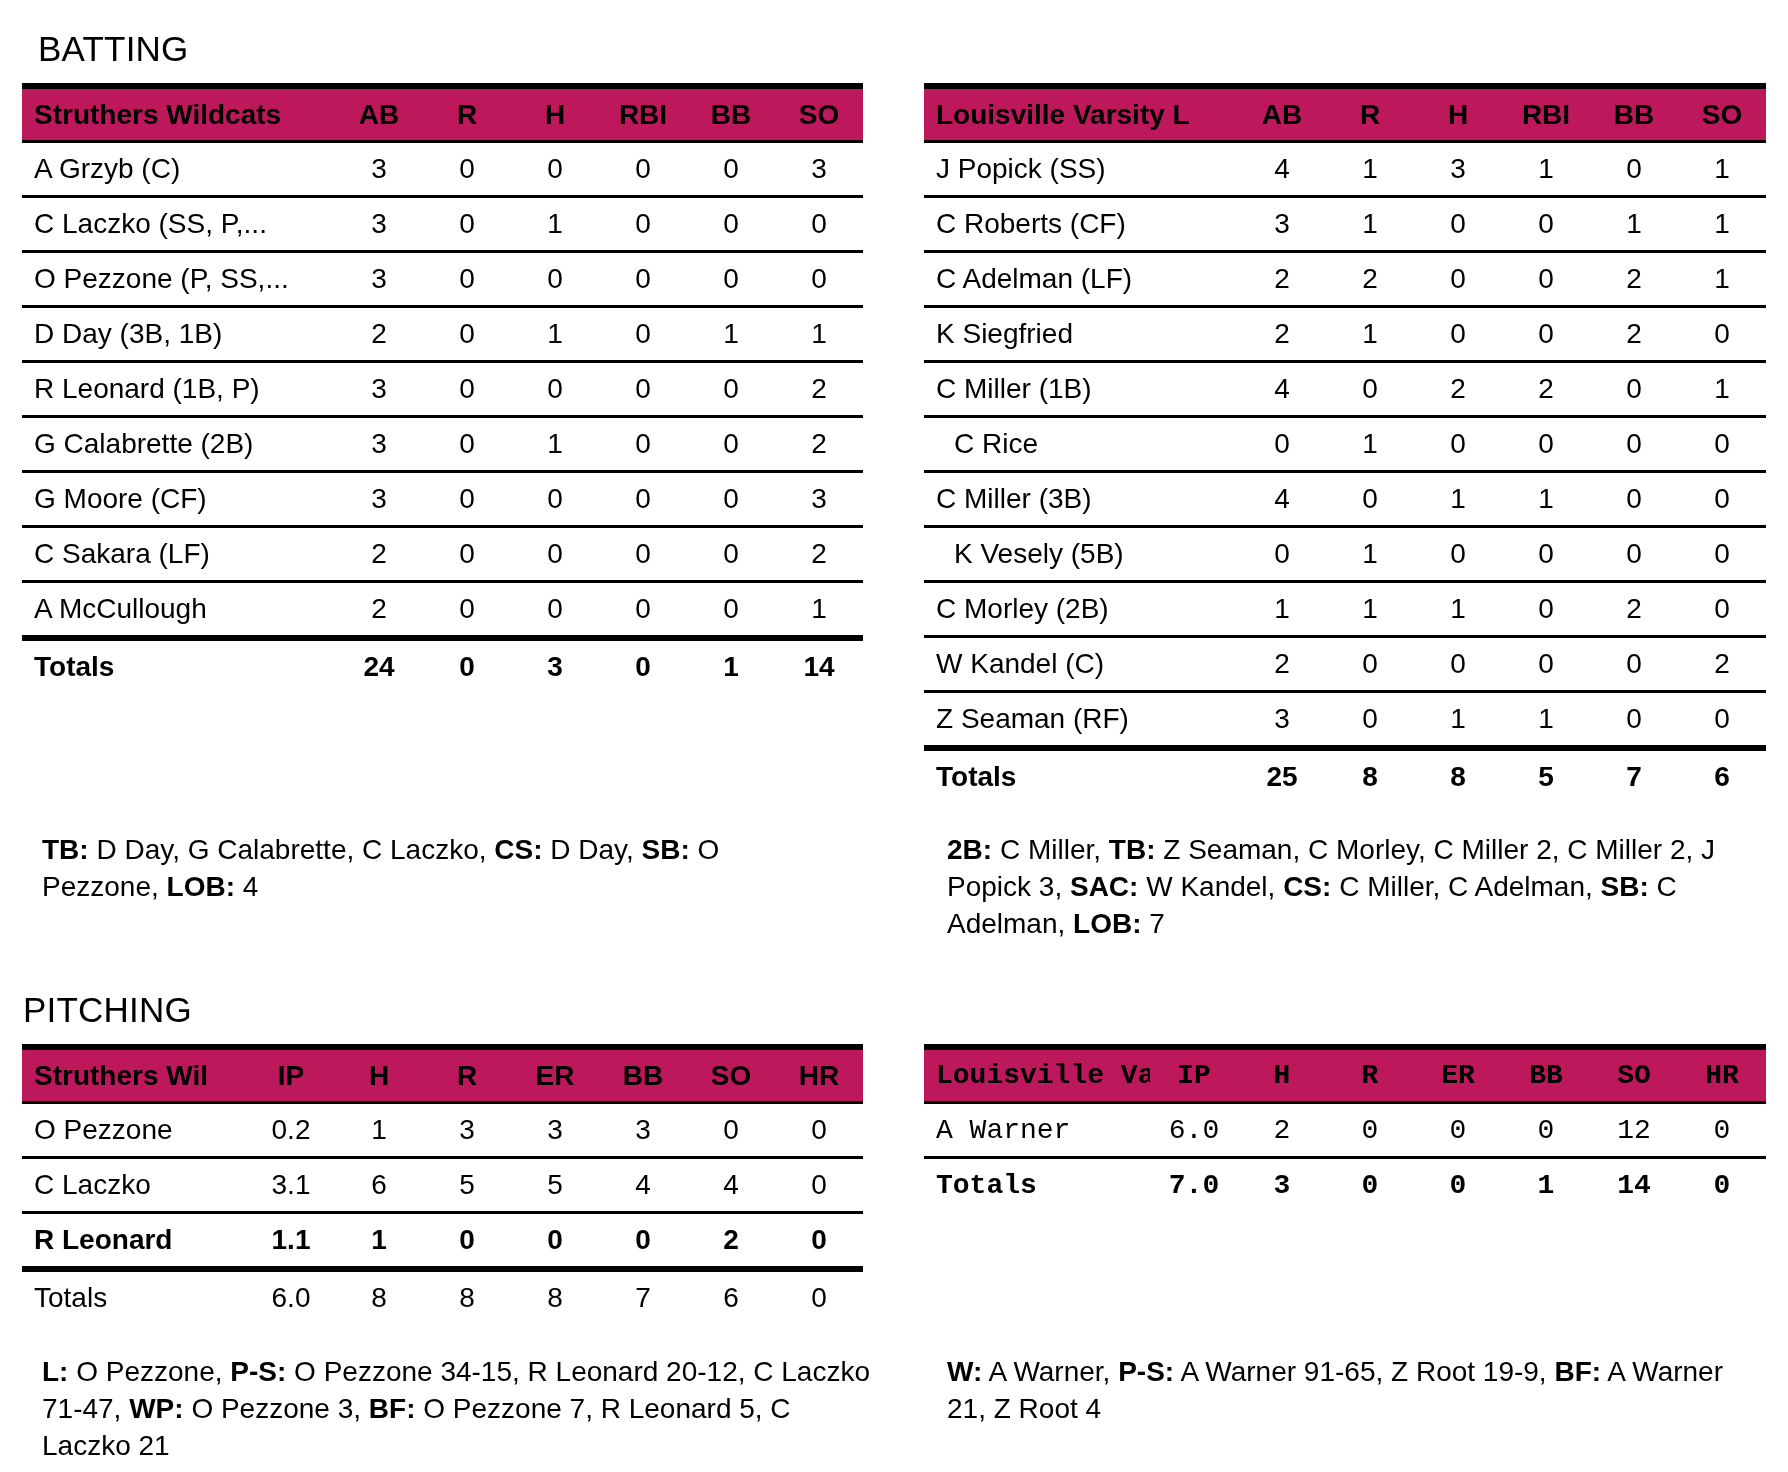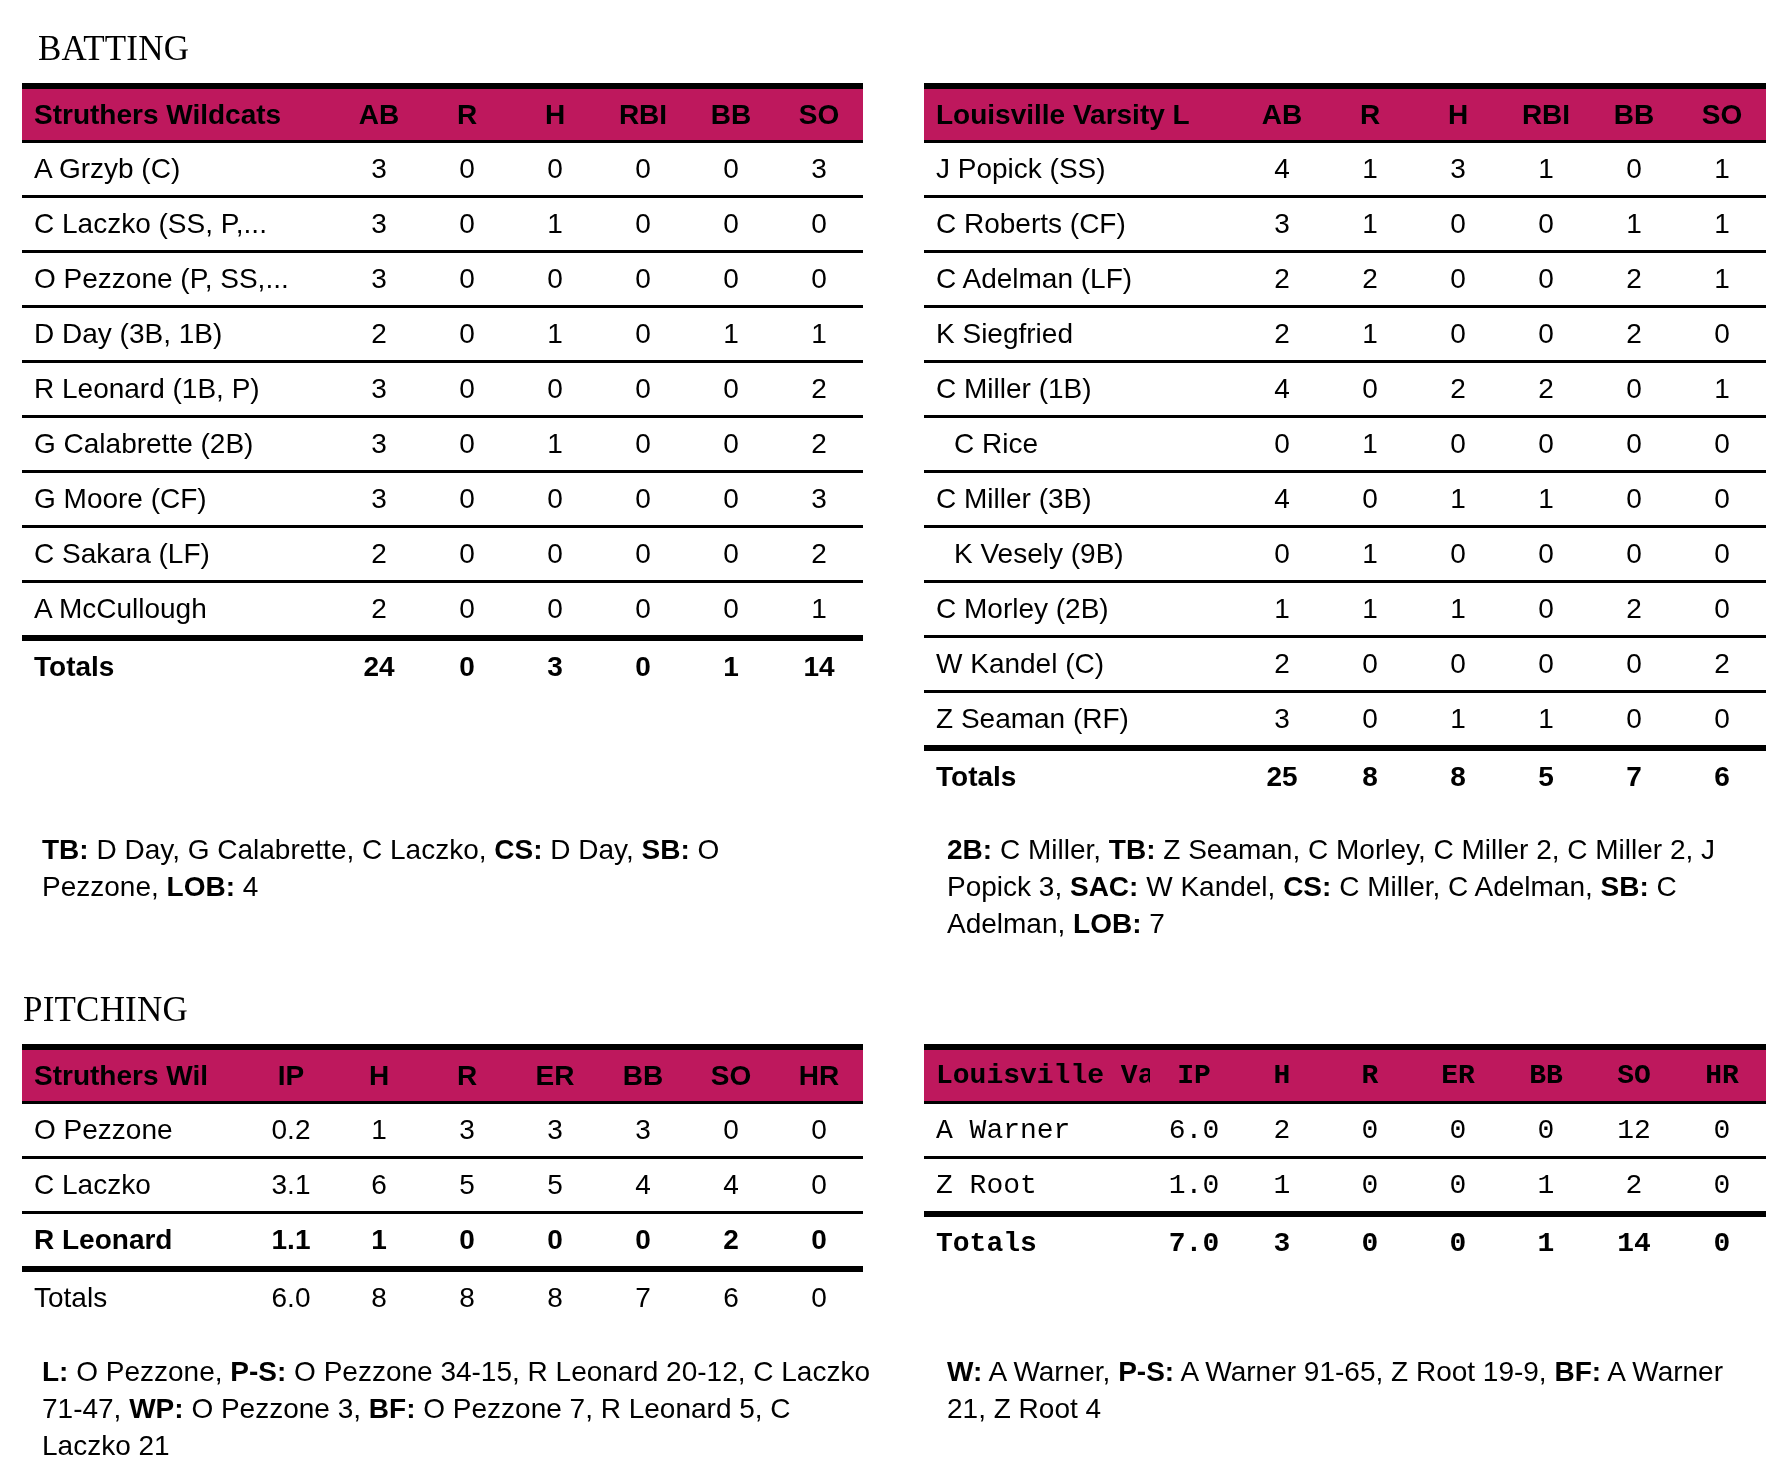--- a/index.html
+++ b/index.html
@@ -1,18 +1,18 @@
 <!DOCTYPE html>
 <html><head>
 <meta charset="utf-8">
 <style>
   html, body { margin:0; padding:0; background:#ffffff; }
   body { width:1788px; height:1472px; position:relative; overflow:hidden;
          font-family:"Liberation Sans", "DejaVu Sans", sans-serif; color:#000; }
-  .section-title { position:absolute; font-size:35px; font-weight:400; letter-spacing:0.2px; margin:0; line-height:1;font-family:Liberation Serif, serif; }
+  .section-title { position:absolute; font-size:35px; font-weight:400; letter-spacing:0.2px; margin:0; line-height:1; }
   table.box { position:absolute; border-collapse:collapse; table-layout:fixed; font-size:28px; }
   table.box thead tr { background:#be185d; }
   table.box thead th { font-weight:700; height:51px; padding:0; border-top:6px solid #000; border-bottom:3px solid #000; white-space:nowrap; overflow:hidden; }
   table.box td { height:52px; padding:0; border-bottom:3px solid #000; white-space:nowrap; overflow:hidden; }
   table.box th.name, table.box td.name { text-align:left; padding-left:12px; text-overflow:clip; }
   table.box th.stat, table.box td.stat { text-align:center; }
   table.box tr.last-player td { border-bottom:6px solid #000; }
   table.box tr.totals td { border-bottom:none; font-weight:700; }
   table.box tr.bold td { font-weight:700; }
   table.box tr.plain td { font-weight:400; }
@@ -209,21 +209,21 @@
       <tr>
         <td class="name">C Miller (3B)</td>
         <td class="stat">4</td>
         <td class="stat">0</td>
         <td class="stat">1</td>
         <td class="stat">1</td>
         <td class="stat">0</td>
         <td class="stat">0</td>
       </tr>
       <tr>
-        <td class="name indent">K Vesely (9B)</td>
+        <td class="name indent">K Vesely (5B)</td>
         <td class="stat">0</td>
         <td class="stat">1</td>
         <td class="stat">0</td>
         <td class="stat">0</td>
         <td class="stat">0</td>
         <td class="stat">0</td>
       </tr>
       <tr>
         <td class="name">C Morley (2B)</td>
         <td class="stat">1</td>
@@ -350,30 +350,20 @@
       <tr>
         <td class="name">A Warner</td>
         <td class="stat">6.0</td>
         <td class="stat">2</td>
         <td class="stat">0</td>
         <td class="stat">0</td>
         <td class="stat">0</td>
         <td class="stat">12</td>
         <td class="stat">0</td>
       </tr>
-      <tr class="last-player">
-        <td class="name">Z Root</td>
-        <td class="stat">1.0</td>
-        <td class="stat">1</td>
-        <td class="stat">0</td>
-        <td class="stat">0</td>
-        <td class="stat">1</td>
-        <td class="stat">2</td>
-        <td class="stat">0</td>
-      </tr>
       <tr class="totals">
         <td class="name">Totals</td>
         <td class="stat">7.0</td>
         <td class="stat">3</td>
         <td class="stat">0</td>
         <td class="stat">0</td>
         <td class="stat">1</td>
         <td class="stat">14</td>
         <td class="stat">0</td>
       </tr>

